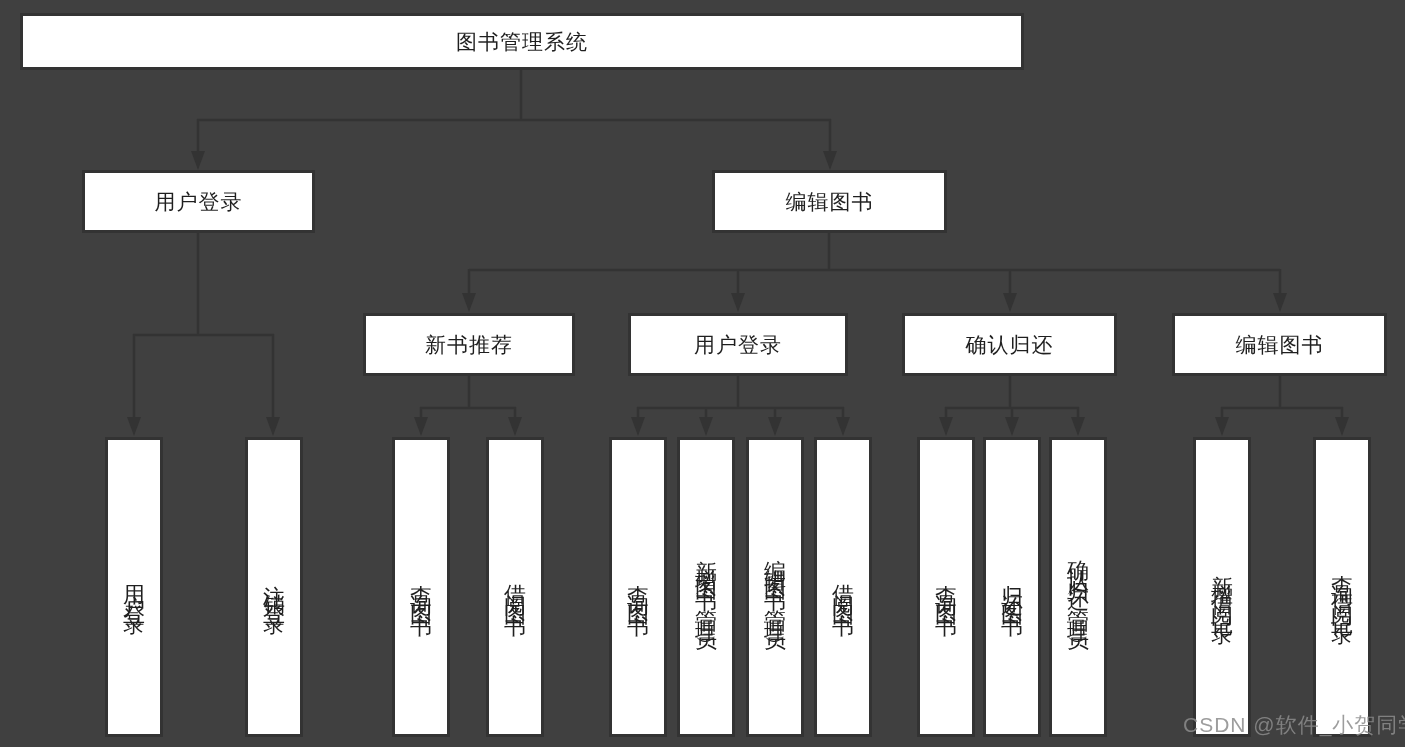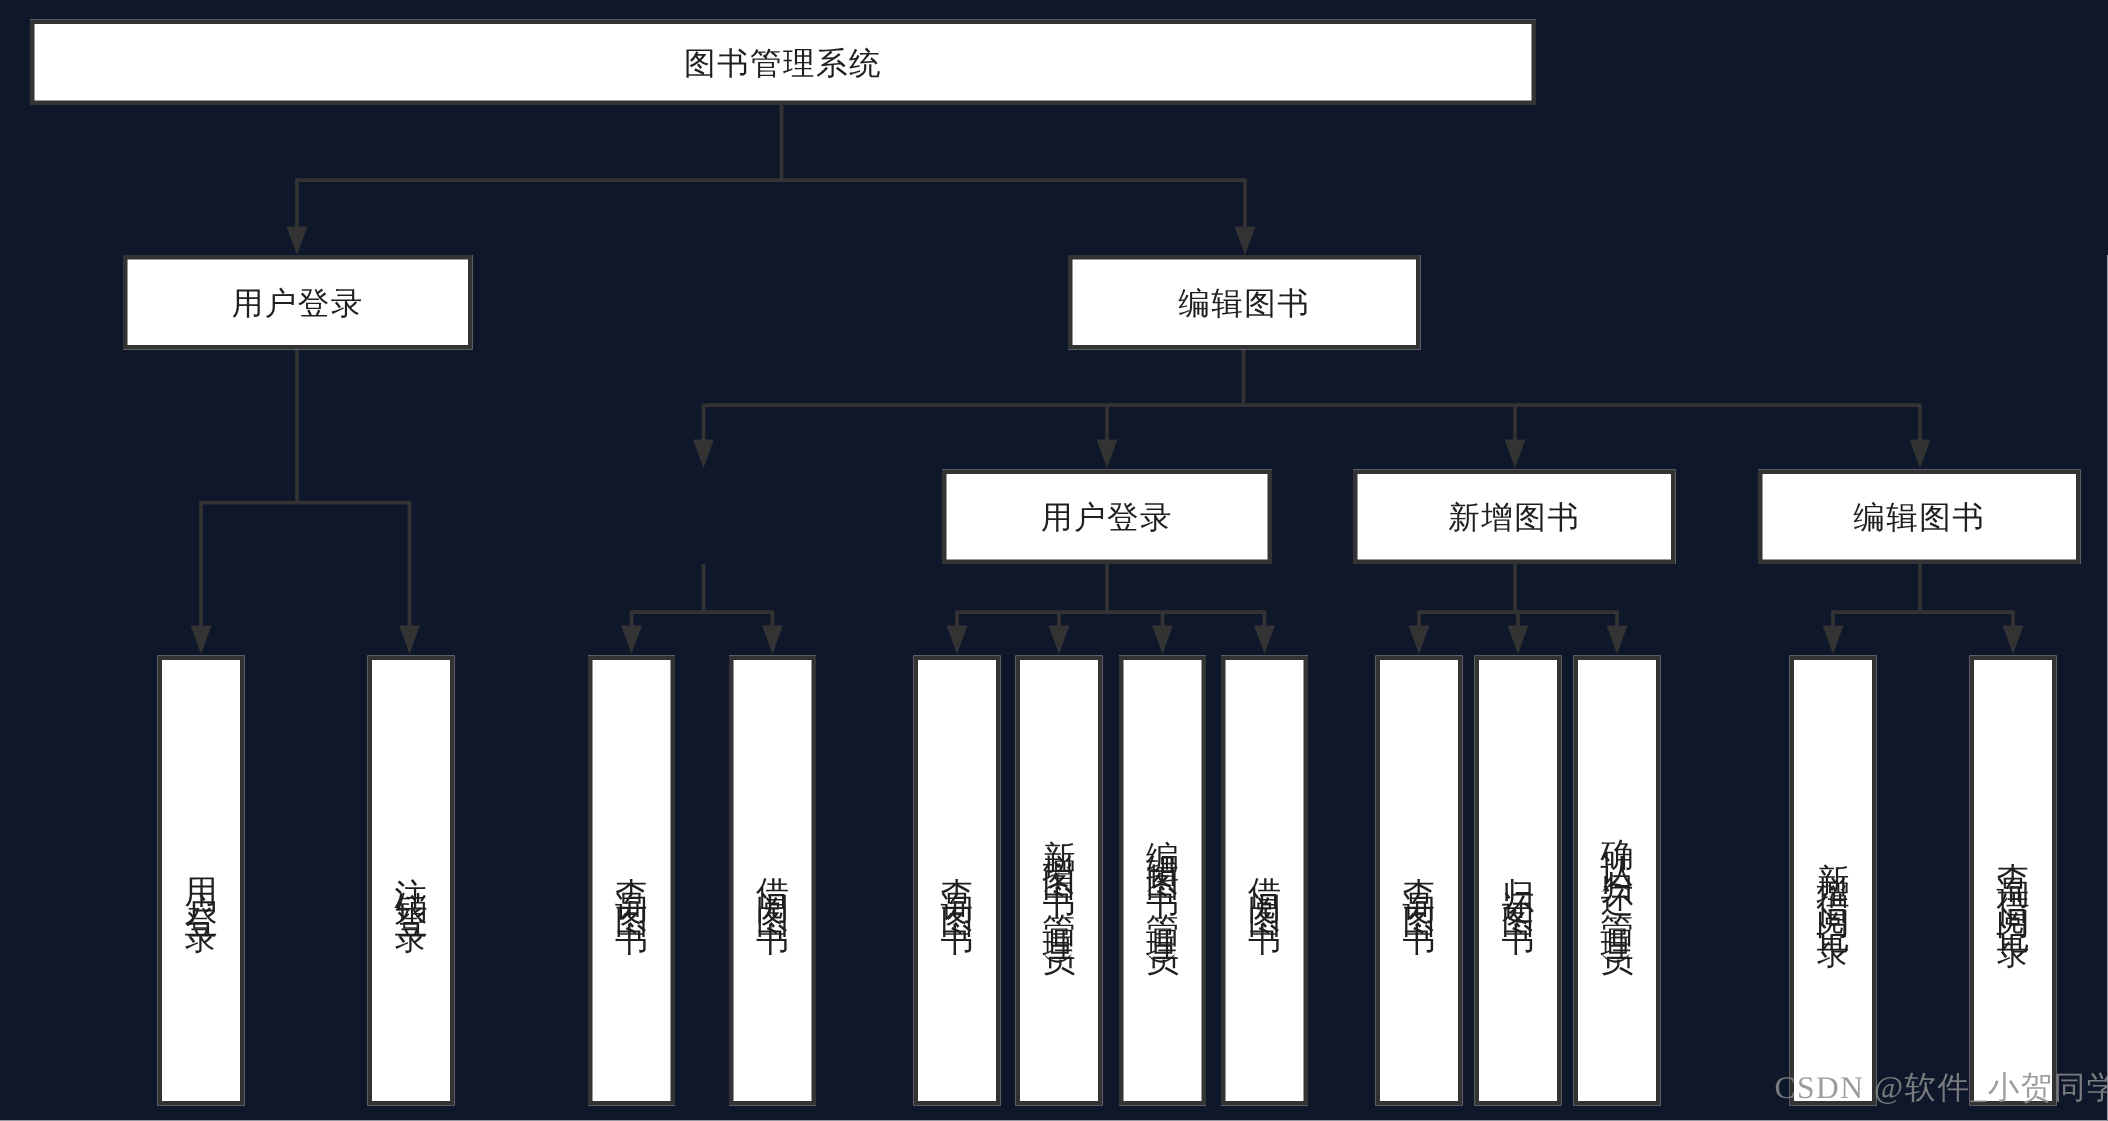--- a/index.html
+++ b/index.html
@@ -1,23 +1,23 @@
 <!DOCTYPE html>
 <html><head>
 <meta charset="utf-8">
 <style>
   * { margin: 0; padding: 0; box-sizing: border-box; }
   html, body { background: #ffffff; }
   #stage {
     position: relative;
     width: 1405px;
     height: 747px;
-    background: #0f172a;
+    background: #404040;
     overflow: hidden;
-    font-family: Liberation Serif, serif;
+    font-family: Liberation Sans, sans-serif;
   }
   #connectors {
     position: absolute;
     left: 0; top: 0;
     width: 1405px; height: 747px;
   }
   .hbox {
     position: absolute;
     border: 3px solid #333333;
     background: #ffffff;
@@ -128,22 +128,23 @@
       <polygon points="1215,417 1229,417 1222,436"></polygon>
       <polygon points="1335,417 1349,417 1342,436"></polygon>
     </g>
   </svg>
 
   <div class="hbox" id="root-box">图书管理系统</div>
 
   <div class="hbox" id="user-login">用户登录</div>
   <div class="hbox" id="book-mgmt">编辑图书</div>
 
+  <div class="hbox" id="new-book">新书推荐</div>
   <div class="hbox" id="borrowing">用户登录</div>
-  <div class="hbox" id="current">新增图书</div>
+  <div class="hbox" id="current">确认归还</div>
   <div class="hbox" id="records">编辑图书</div>
 
   <div class="vbox leaf" id="leaf-u1">
     <span>用户登录</span>
   </div>
   <div class="vbox leaf" id="leaf-u2">
     <span>注销登录</span>
   </div>
 
   <div class="vbox leaf" id="leaf-n1">

